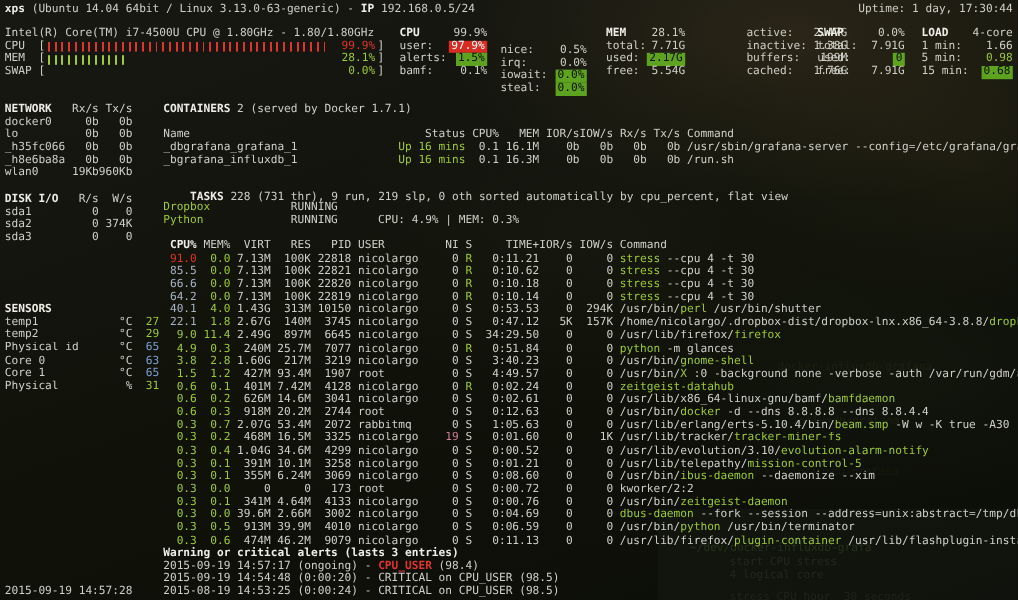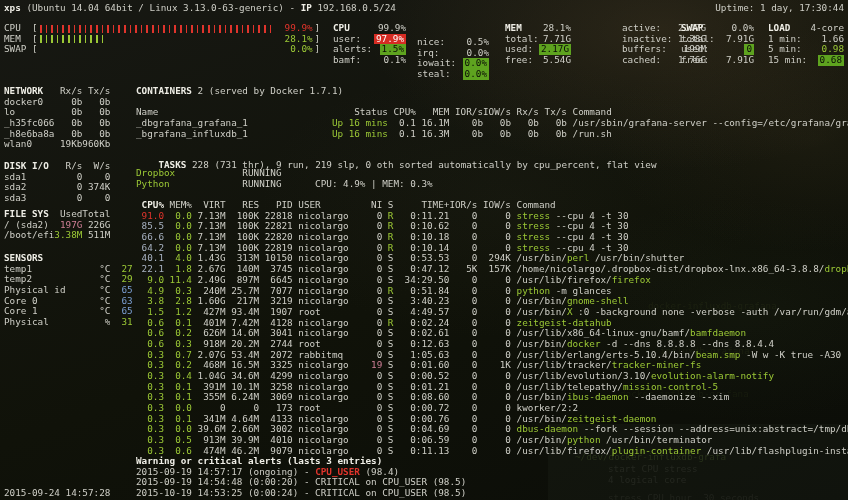--- a/index.html
+++ b/index.html
@@ -50,20 +50,21 @@
   </div>
 
 <div class="term">
 
   <div class="flexrow abs" style="left:4px;top:3px;right:4px">
     <span class="wb">xps</span><span> (Ubuntu 14.04 64bit / Linux 3.13.0-63-generic) - </span><span class="wb">IP</span><span> 192.168.0.5/24</span>
     <span class="mla">Uptime: 1 day, 17:30:44</span>
   </div>
 
   <div class="abs" style="left:4px;top:23px;width:326px">
+    <div class="row">Intel(R) Core(TM) i7-4500U CPU @ 1.80GHz - 1.80/1.80GHz</div>
     <div id="bars">
         <div class="row"><span class="cell l w5">CPU</span><span>[</span><span class="bw"><span class="ticks" style="width: 234.765px; background: repeating-linear-gradient(90deg, var(--red) 0 1.6px, transparent 1.6px 5.6px);"></span><span style="position: absolute; right: 2px; top: 0px; color: var(--red);">99.9%</span></span><span>]</span></div>
         <div class="row"><span class="cell l w5">MEM</span><span>[</span><span class="bw"><span class="ticks" style="width: 66.035px; background: repeating-linear-gradient(90deg, var(--green) 0 1.6px, transparent 1.6px 5.6px);"></span><span style="position: absolute; right: 2px; top: 0px; color: var(--green);">28.1%</span></span><span>]</span></div>
         <div class="row"><span class="cell l w5">SWAP</span><span>[</span><span class="bw"><span class="ticks" style="width: 0px; background: repeating-linear-gradient(90deg, var(--green) 0 1.6px, transparent 1.6px 5.6px);"></span><span style="position: absolute; right: 2px; top: 0px; color: var(--green);">0.0%</span></span><span>]</span></div>
       </div>
   </div>
 
   <div id="stats">
       <div class="abs" style="left: 333px; top: 23px; width: 73px;">
         <div class="sgrow"><span class="wb">CPU</span><span>99.9%</span></div>
@@ -129,25 +130,20 @@
   <div class="row"><span class="cell l w9">sda1</span><span class="cell r w5">0</span><span class="cell r w5">0</span></div>
       <div class="row"><span class="cell l w9">sda2</span><span class="cell r w5">0</span><span class="cell r w5">374K</span></div>
       <div class="row"><span class="cell l w9">sda3</span><span class="cell r w5">0</span><span class="cell r w5">0</span></div>
     </div>
 
   <div class="abs" style="left:136px;top:168px" id="amps">
       <div class="row"><span class="cell l w19 gb">Dropbox</span><span class="cell l w13">RUNNING</span><span class="cell l"></span></div>
       <div class="row"><span class="cell l w19 gb">Python</span><span class="cell l w13">RUNNING</span><span class="cell l">CPU: 4.9% | MEM: 0.3%</span></div>
     </div>
 
-  <div class="abs" style="left:4px;top:209px" id="filesys">
-    <div class="row"><span class="cell l w9 wb">FILE SYS</span><span class="cell r w5">Used</span><span class="cell r w5">Total</span></div>
-  <div class="row"><span class="cell l w9">/ (sda2)</span><span class="cell r w5 pk">197G</span><span class="cell r w5">226G</span></div>
-      <div class="row"><span class="cell l w9">/boot/efi</span><span class="cell r w5 g">3.38M</span><span class="cell r w5">511M</span></div>
-    </div>
 
   <div class="abs" style="left:4px;top:253px" id="sensors">
     <div class="row"><span class="cell l w12 wb">SENSORS</span></div>
   <div class="row"><span class="cell l w12">temp1</span><span class="cell r w7">°C</span><span class="cell r w4 g">27</span></div>
       <div class="row"><span class="cell l w12">temp2</span><span class="cell r w7">°C</span><span class="cell r w4 g">29</span></div>
       <div class="row"><span class="cell l w12">Physical id</span><span class="cell r w7">°C</span><span class="cell r w4 bl">65</span></div>
       <div class="row"><span class="cell l w12">Core 0</span><span class="cell r w7">°C</span><span class="cell r w4 bl">63</span></div>
       <div class="row"><span class="cell l w12">Core 1</span><span class="cell r w7">°C</span><span class="cell r w4 bl">65</span></div>
       <div class="row"><span class="cell l w12">Physical</span><span class="cell r w7">%</span><span class="cell r w4 g">31</span></div>
     </div>
@@ -176,17 +172,17 @@
       <div class="row"><span class="cell r w5 g">0.3</span><span class="cell r w5 g">0.1</span><span class="cell r w6">341M</span><span class="cell r w6">4.64M</span><span class="cell r w6">4133</span><span class="cell l w11 p1">nicolargo</span><span class="cell r w4 ">0</span><span class="cell l w2 p1 ">S</span><span class="cell r w9">0:00.76</span><span class="cell r w5">0</span><span class="cell r w6">0</span><span class="cell l p1"><span>/usr/bin/</span><span class="gb">zeitgeist-daemon</span></span></div>
       <div class="row"><span class="cell r w5 g">0.3</span><span class="cell r w5 g">0.0</span><span class="cell r w6">39.6M</span><span class="cell r w6">2.66M</span><span class="cell r w6">3002</span><span class="cell l w11 p1">nicolargo</span><span class="cell r w4 ">0</span><span class="cell l w2 p1 ">S</span><span class="cell r w9">0:04.69</span><span class="cell r w5">0</span><span class="cell r w6">0</span><span class="cell l p1"><span class="gb">dbus-daemon</span><span> --fork --session --address=unix:abstract=/tmp/dbus-tj7X</span></span></div>
       <div class="row"><span class="cell r w5 g">0.3</span><span class="cell r w5 g">0.5</span><span class="cell r w6">913M</span><span class="cell r w6">39.9M</span><span class="cell r w6">4010</span><span class="cell l w11 p1">nicolargo</span><span class="cell r w4 ">0</span><span class="cell l w2 p1 ">S</span><span class="cell r w9">0:06.59</span><span class="cell r w5">0</span><span class="cell r w6">0</span><span class="cell l p1"><span>/usr/bin/</span><span class="gb">python</span><span> /usr/bin/terminator</span></span></div>
       <div class="row"><span class="cell r w5 g">0.3</span><span class="cell r w5 g">0.6</span><span class="cell r w6">474M</span><span class="cell r w6">46.2M</span><span class="cell r w6">9079</span><span class="cell l w11 p1">nicolargo</span><span class="cell r w4 ">0</span><span class="cell l w2 p1 ">S</span><span class="cell r w9">0:11.13</span><span class="cell r w5">0</span><span class="cell r w6">0</span><span class="cell l p1"><span>/usr/lib/firefox/</span><span class="gb">plugin-container</span><span> /usr/lib/flashplugin-installer/li</span></span></div>
     </div>
 
   <div class="abs" style="left:136px;top:456px" id="alerts">
     <div class="row wb">Warning or critical alerts (lasts 3 entries)</div>
   <div class="row"><span>2015-09-19 14:57:17 (ongoing) - </span><span class="redb">CPU_USER</span><span> (98.4)</span></div>
       <div class="row"><span>2015-09-19 14:54:48 (0:00:20) - CRITICAL on CPU_USER (98.5)</span></div>
-      <div class="row"><span>2015-10-19 14:53:25 (0:00:24) - CRITICAL on CPU_USER (98.5)</span></div>
+      <div class="row"><span>2015-08-19 14:53:25 (0:00:24) - CRITICAL on CPU_USER (98.5)</span></div>
     </div>
 
-  <div class="row abs" style="left:4px;top:488px">2015-09-24 14:57:28</div>
+  <div class="row abs" style="left:4px;top:488px">2015-09-19 14:57:28</div>
 </div>
 
 </body></html>

